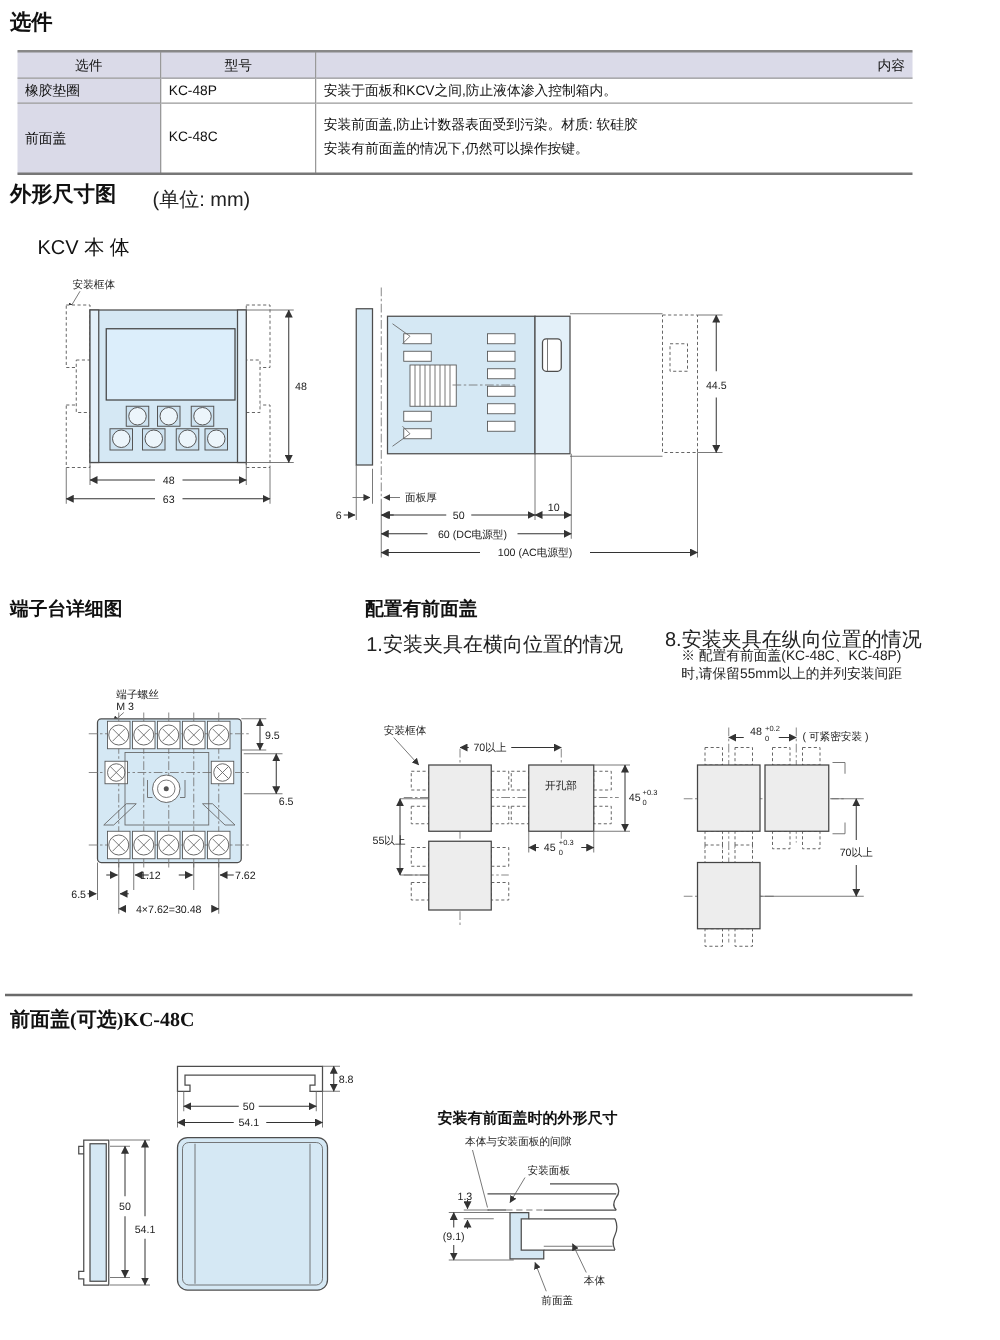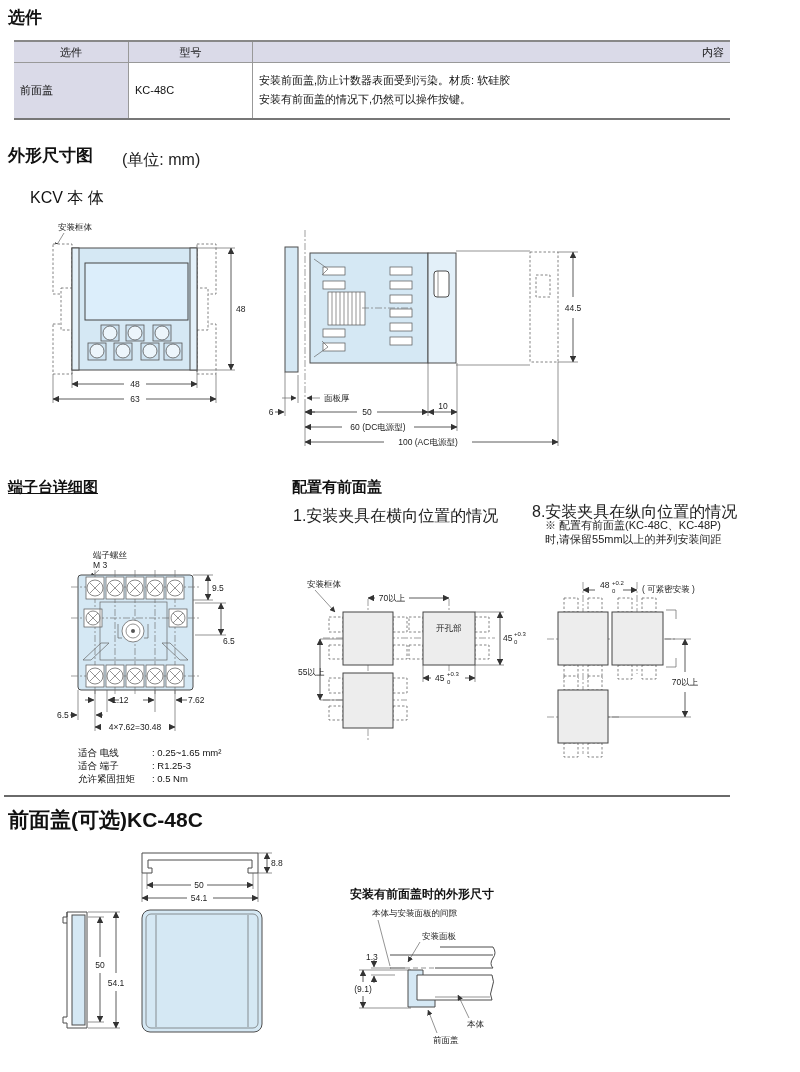--- a/index.html
+++ b/index.html
@@ -1,20 +1,20 @@
 <!DOCTYPE html>
 <html><head>
 <meta charset="utf-8">
 <style>
   html,body{margin:0;padding:0;background:#fff;}
   .page{position:relative;width:800px;height:1072px;background:#fff;overflow:hidden;
         font-family:"Liberation Sans",sans-serif;color:#111;}
   .abs{position:absolute;}
   .h1{font-size:17px;font-weight:bold;}
-  .h1b{font-size:21px;font-weight:bold;}
+  .h1b{font-size:16px;font-weight:bold;font-family:Liberation Serif, serif;}
   .h2{font-size:15px;font-weight:bold;}
   .h3{font-size:16px;font-weight:normal;}
   .sub{font-size:16px;color:#222;}
   .note{font-size:11px;color:#222;line-height:14px;}
   .unit{font-size:16px;color:#222;}
   
   table.opt{border-collapse:collapse;table-layout:fixed;width:716px;font-size:11px;}
   table.opt tr.hdr td{background:#dadae8;text-align:center;height:18px;font-weight:normal;}
   table.opt td{padding:1px 6px;vertical-align:middle;border:0;}
   table.opt td.c1{width:102px;background:#dadae8;}
@@ -60,20 +60,25 @@
 <div class="page">
 
   <div class="abs h1" style="left:8px;top:6px;">选件</div>
   <table class="opt abs" style="left:14px;top:40px;">
     <tbody>
         <tr class="hdr">
       <td class="c1">选件</td>
       <td class="c2">型号</td>
       <td style="text-align:right">内容</td>
     </tr>
+    <tr class="r1">
+      <td class="c1">橡胶垫圈</td>
+      <td class="c2">KC-48P</td>
+      <td>安装于面板和KCV之间,防止液体渗入控制箱内。</td>
+    </tr>
     <tr class="r2 last">
       <td class="c1">前面盖</td>
       <td class="c2">KC-48C</td>
       <td>
         <div class="cell2">安装前面盖,防止计数器表面受到污染。材质: 软硅胶</div>
         <div class="cell2">安装有前面盖的情况下,仍然可以操作按键。</div>
       </td>
     </tr>
   </tbody>
     </table>
@@ -192,21 +197,21 @@
     <line class="dim" x1="166" y1="197" x2="195" y2="197" marker-start="url(#ar)" marker-end="url(#ar)"></line>
     <text x="181" y="194" text-anchor="middle">10</text>
     <line class="dim" x1="43" y1="212" x2="80" y2="212" marker-start="url(#ar)"></line>
     <line class="dim" x1="152" y1="212" x2="195" y2="212" marker-end="url(#ar)"></line>
     <text x="116" y="215" text-anchor="middle">60 (DC电源型)</text>
     <line class="dim" x1="43" y1="227" x2="122" y2="227" marker-start="url(#ar)"></line>
     <line class="dim" x1="210" y1="227" x2="296" y2="227" marker-end="url(#ar)"></line>
     <text x="166" y="230" text-anchor="middle">100  (AC电源型)</text>
   </svg>
 
-  <div class="abs h2" style="left:8px;top:478px;text-decoration:underline;">端子台详细图</div>
+  <div class="abs h2" style="left:8px;top:478px;">端子台详细图</div>
   <svg style="left:55px;top:540px;" width="230" height="200">
     <text x="38" y="18">端子螺丝</text>
     <text x="38" y="28">M 3</text>
     <line class="thin" x1="44" y1="30" x2="35" y2="38" marker-end="url(#ar)"></line>
     <rect class="blue" x="23" y="35" width="115" height="115" rx="3"></rect>
 
     <line class="dd" x1="16" y1="47" x2="146" y2="47"></line>
     <line class="dd" x1="16" y1="78" x2="146" y2="78"></line>
     <line class="dd" x1="16" y1="136" x2="146" y2="136"></line>
     <line class="dd" x1="40" y1="30" x2="40" y2="156"></line>
@@ -287,34 +292,20 @@
     <line class="dim" x1="88" y1="160" x2="99" y2="160" marker-end="url(#ar)"></line>
     <line class="dim" x1="132" y1="160" x2="121" y2="160" marker-end="url(#ar)"></line>
     <text x="133" y="163">7.62</text>
     <text x="2" y="178">6.5</text>
     <line class="dim" x1="15" y1="175" x2="22" y2="175" marker-end="url(#ar)"></line>
     <line class="dim" x1="48" y1="175" x2="41" y2="175" marker-end="url(#ar)"></line>
     <line class="dim" x1="40" y1="187" x2="45" y2="187" marker-start="url(#ar)"></line>
     <line class="dim" x1="115" y1="187" x2="120" y2="187" marker-end="url(#ar)"></line>
     <text x="80" y="190" text-anchor="middle">4×7.62=30.48</text>
   </svg>
-  <div class="abs" style="left:78px;top:746px;">
-    <div class="noterow">
-        <span class="lab">适合 电线</span>
-        <span>: 0.25~1.65 mm²</span>
-      </div>
-    <div class="noterow">
-        <span class="lab">适合 端子</span>
-        <span>: R1.25-3</span>
-      </div>
-    <div class="noterow">
-        <span class="lab">允许紧固扭矩</span>
-        <span>: 0.5 Nm</span>
-      </div>
-  </div>
 
   <div class="abs h2" style="left:292px;top:478px;">配置有前面盖</div>
   <div class="abs sub" style="left:293px;top:506px;">1.安装夹具在横向位置的情况</div>
   <div class="abs sub" style="left:532px;top:502px;">8.安装夹具在纵向位置的情况</div>
   <div class="abs note" style="left:545px;top:518px;">※ 配置有前面盖(KC-48C、KC-48P)</div>
   <div class="abs note" style="left:545px;top:532px;">时,请保留55mm以上的并列安装间距</div>
 
   <svg style="left:295px;top:555px;" width="245" height="195">
     <text x="12" y="32">安装框体</text>
     <line class="thin" x1="20" y1="35" x2="40" y2="57" marker-end="url(#ar)"></line>

